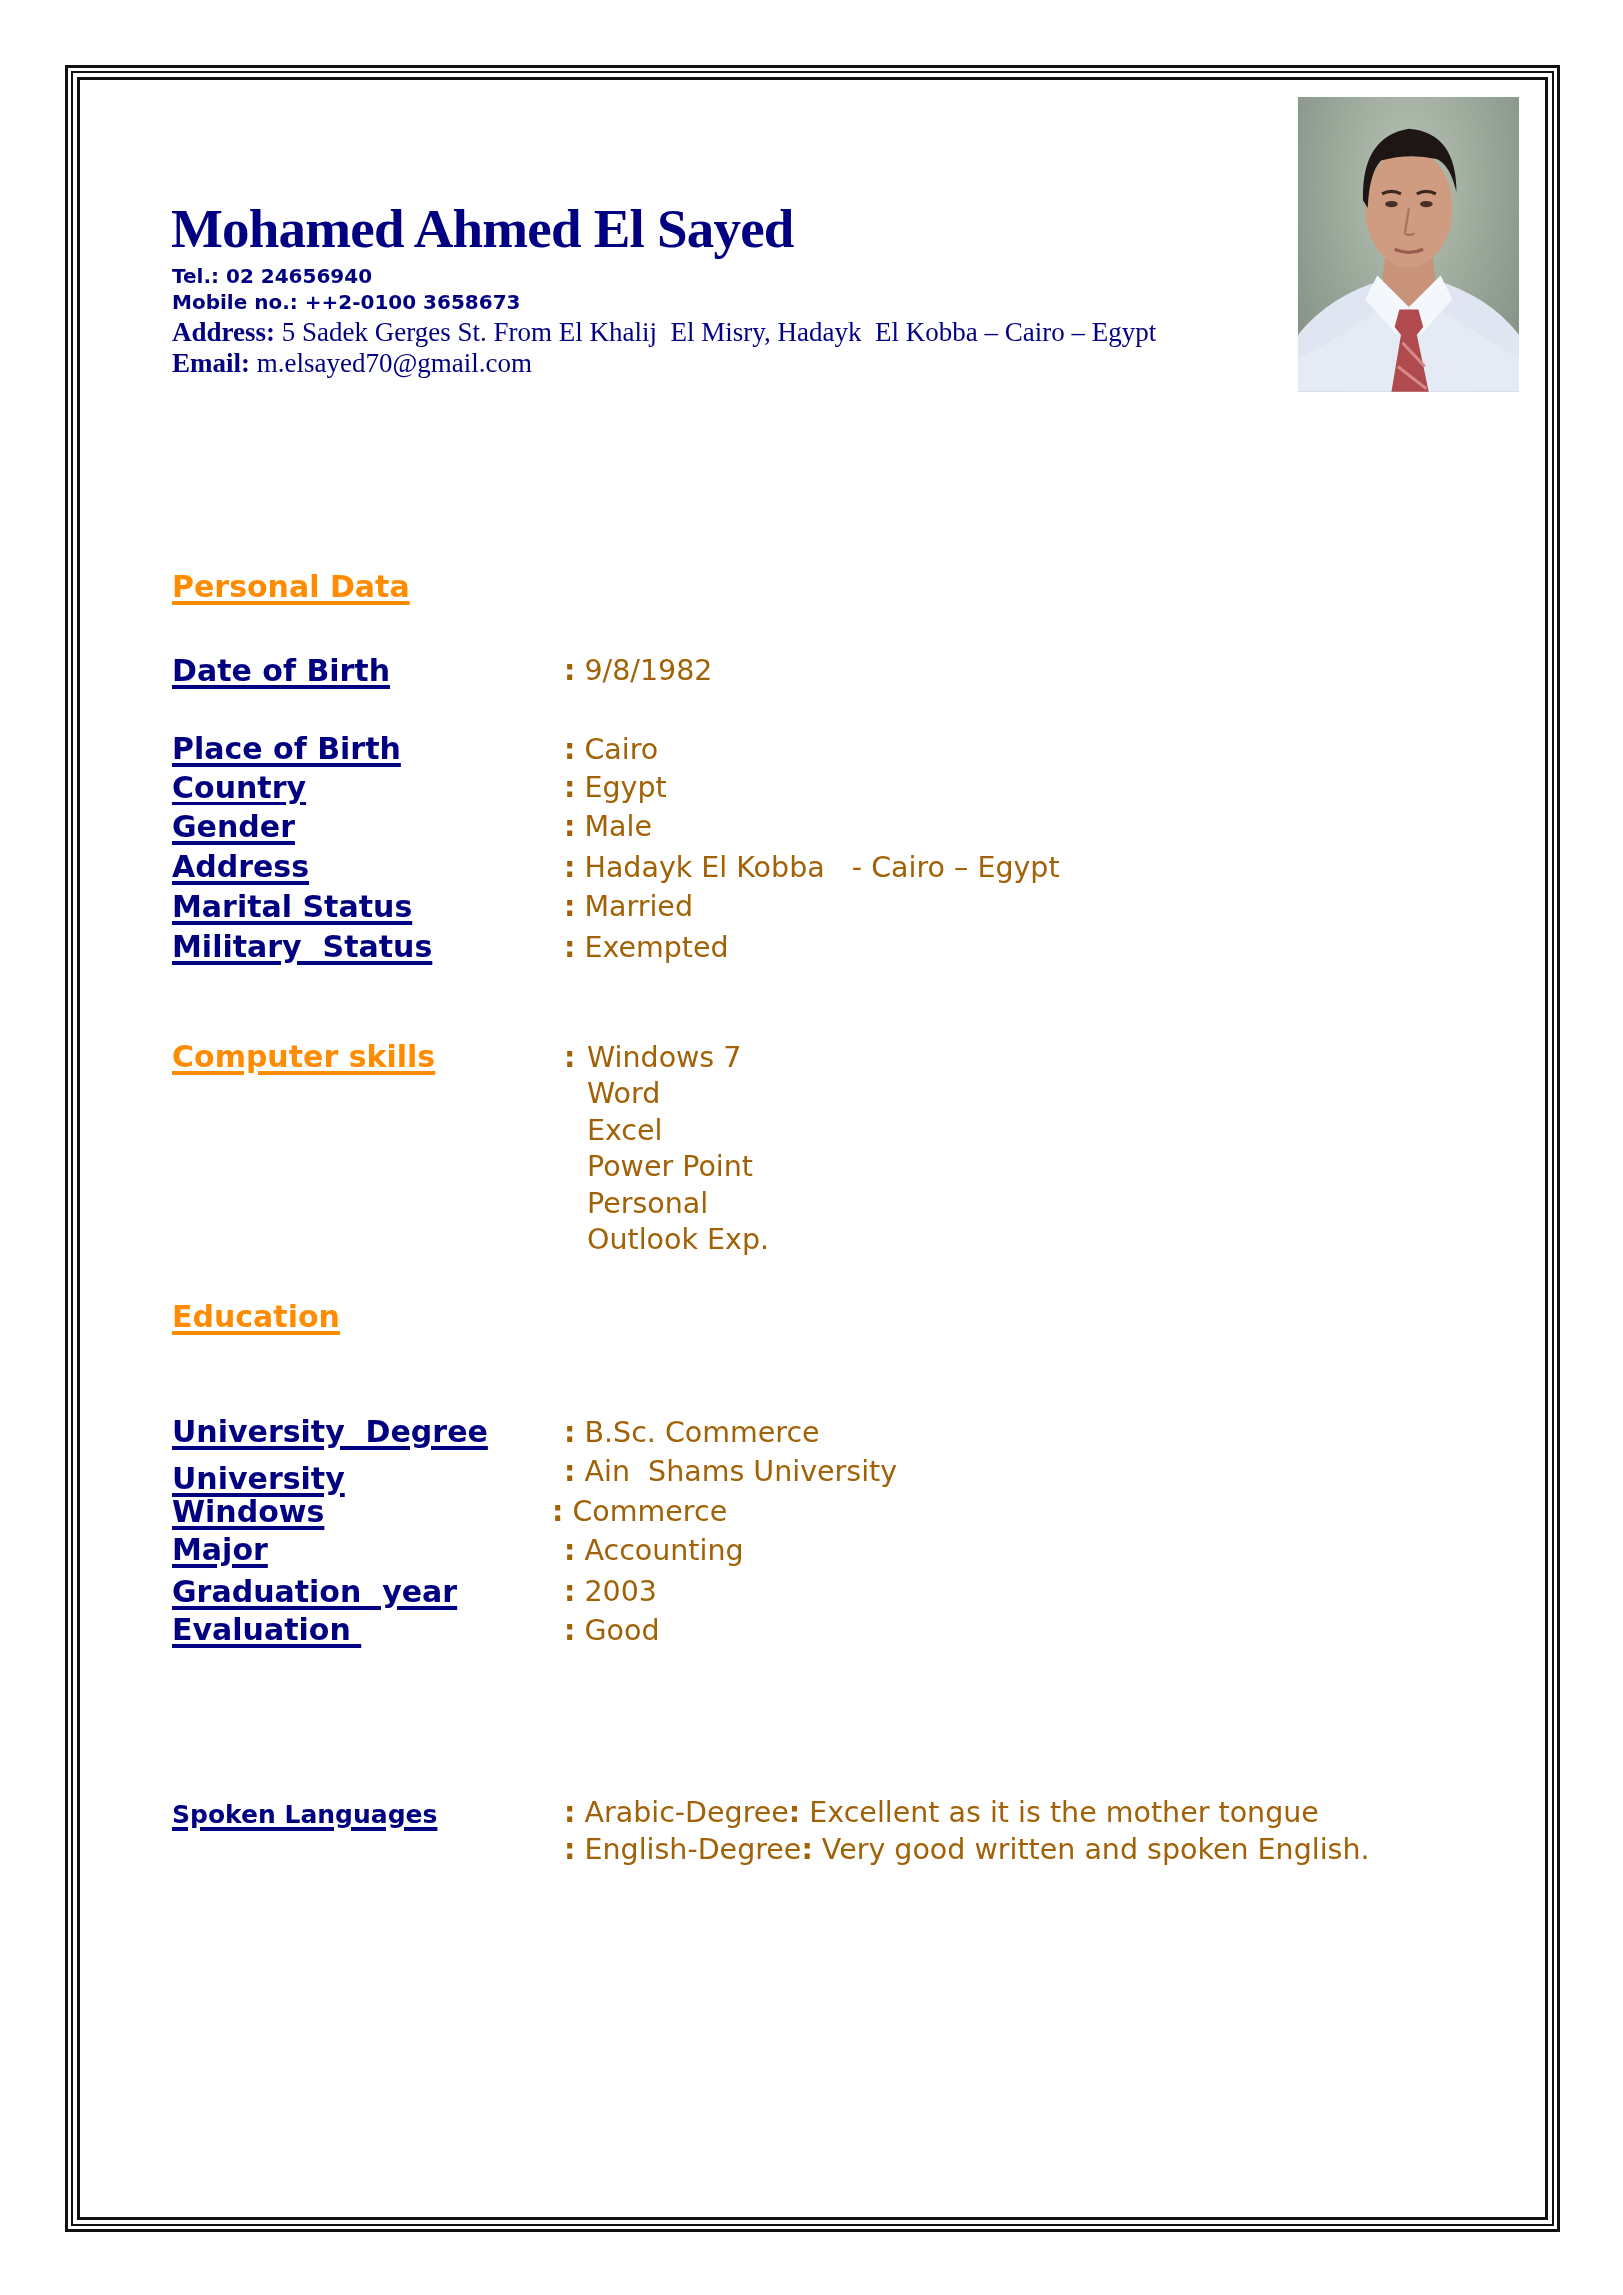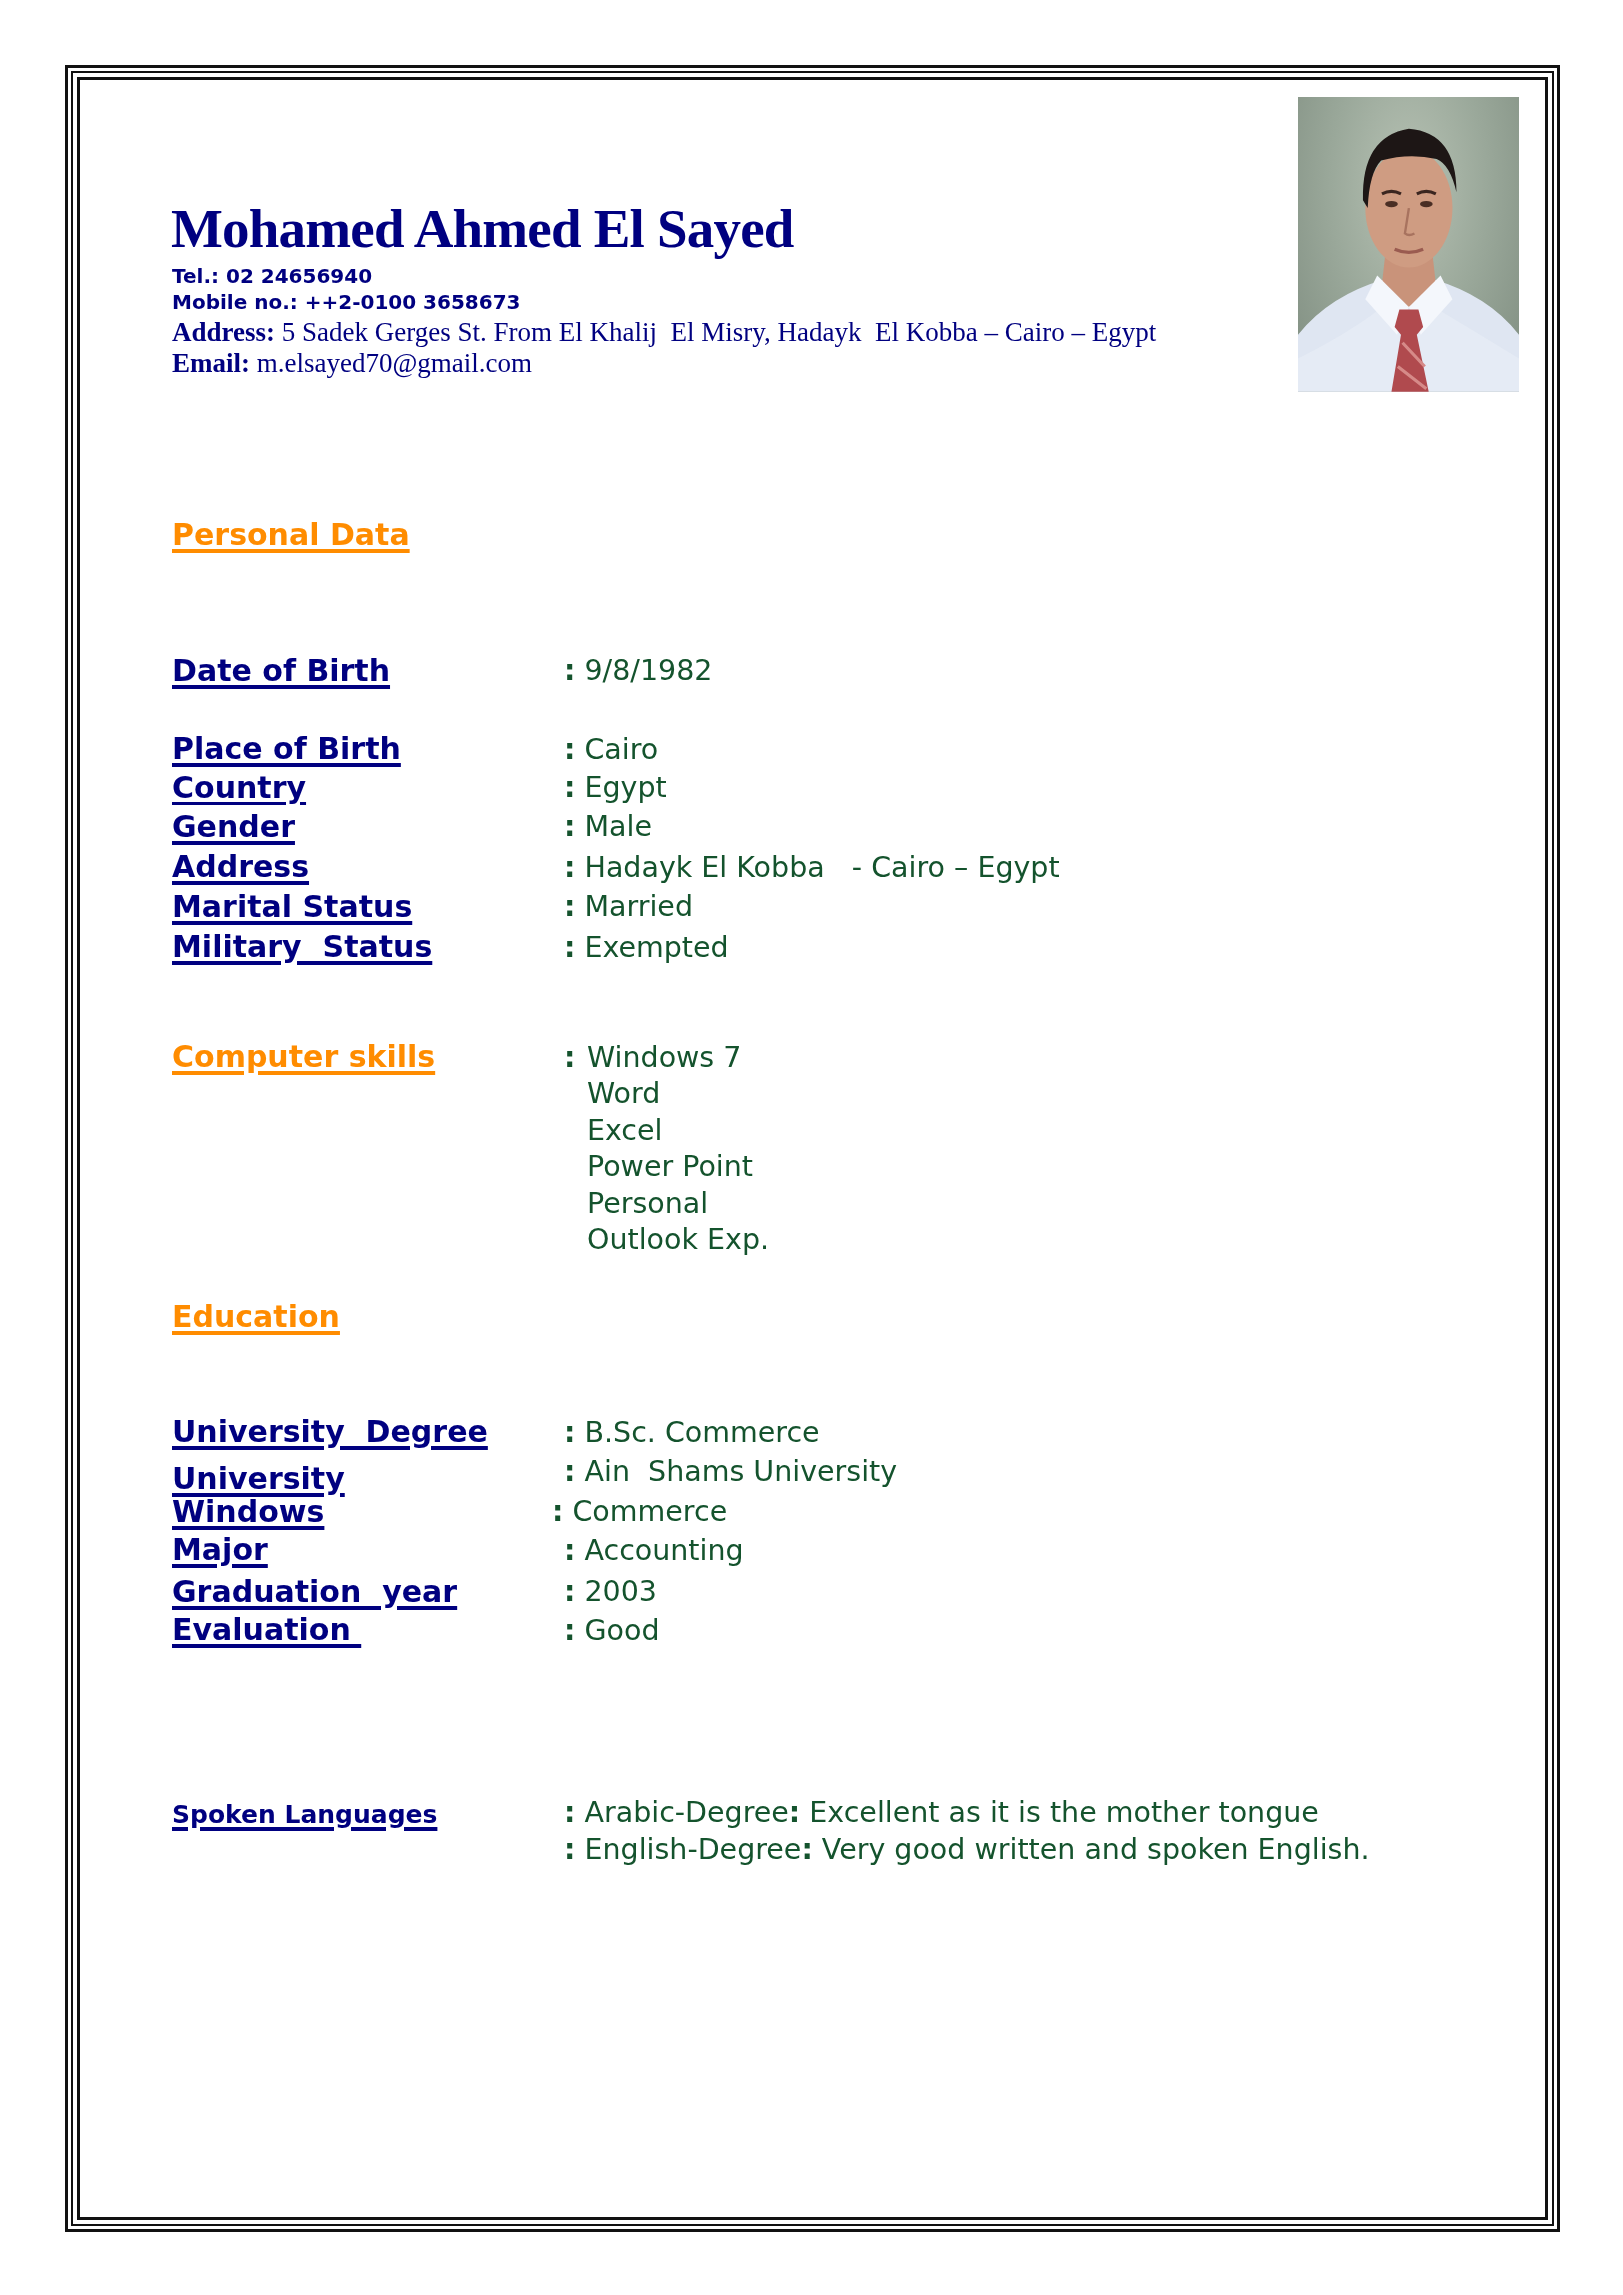--- a/index.html
+++ b/index.html
@@ -11,21 +11,21 @@
   .abs { position:absolute; white-space:pre; }
   .navy { color:#000080; }
   .orange { color:#FF8C00; }
   .name { font-family:"Liberation Serif","DejaVu Serif",serif; font-weight:bold; font-size:55px; line-height:55px; letter-spacing:-0.8px; }
   .contact-b { font-family:"DejaVu Sans",sans-serif; font-weight:bold; font-size:20px; line-height:20px; }
   .contact-s { font-family:"Liberation Serif",serif; font-size:27px; line-height:27px; }
   .contact-s b { font-weight:bold; }
   .heading { font-family:"DejaVu Sans",sans-serif; font-weight:bold; font-size:30px; line-height:30px; text-decoration:underline; text-decoration-thickness:4px; text-underline-offset:4px; }
   .label { font-family:"DejaVu Sans",sans-serif; font-weight:bold; font-size:30px; line-height:30px; color:#000080; text-decoration:underline; text-decoration-thickness:4px; text-underline-offset:4px; }
   .label.small { font-size:25px; line-height:26px; }
-  .value { font-family:"DejaVu Sans",sans-serif; font-size:28.5px; line-height:28.5px; color:#14532d; }
+  .value { font-family:"DejaVu Sans",sans-serif; font-size:28.5px; line-height:28.5px; color:#a16207; }
   .colon { font-weight:bold; }
   .photo { position:absolute; left:1298px; top:97px; width:221px; height:295px; overflow:hidden;
            background: radial-gradient(ellipse at 50% 30%, #b7c2b4 0%, #9aa89a 50%, #7f8d80 100%); }
 </style>
 </head>
 <body>
 
 <div class="frame"></div>
 
 <div class="abs navy name" style="left:171px; top:201px;">Mohamed Ahmed El Sayed</div>
@@ -58,21 +58,21 @@
 
     <ellipse cx="118" cy="135" rx="8" ry="4" fill="#4a2e24"></ellipse>
     <ellipse cx="162" cy="135" rx="8" ry="4" fill="#4a2e24"></ellipse>
     <path d="M106 122 Q118 116 130 122 M150 122 Q162 116 174 122" stroke="#3b2620" stroke-width="4" fill="none"></path>
 
     <path d="M140 140 L135 172 Q140 176 147 172" stroke="#a8735f" stroke-width="3" fill="none"></path>
     <path d="M122 192 Q140 200 158 192" stroke="#9a5b50" stroke-width="4" fill="none"></path>
   </svg>
 </div>
 
-<div class="abs heading orange" style="left:172px; top:520px;">Personal Data</div>
+<div class="abs heading orange" style="left:172px; top:572px;">Personal Data</div>
 
 <div>
   <div class="abs label" style="left:172px; top:656px;">Date of Birth</div>
   <div class="abs value" style="left:564px; top:657px;"><span class="colon">:</span> <span>9/8/1982</span></div>
 
   <div class="abs label" style="left:172px; top:734px;">Place of Birth</div>
   <div class="abs value" style="left:564px; top:736px;"><span class="colon">:</span> <span>Cairo</span></div>
 
   <div class="abs label" style="left:172px; top:773px;text-decoration:underline;">Country</div>
   <div class="abs value" style="left:564px; top:774px;"><span class="colon">:</span> <span>Egypt</span></div>

